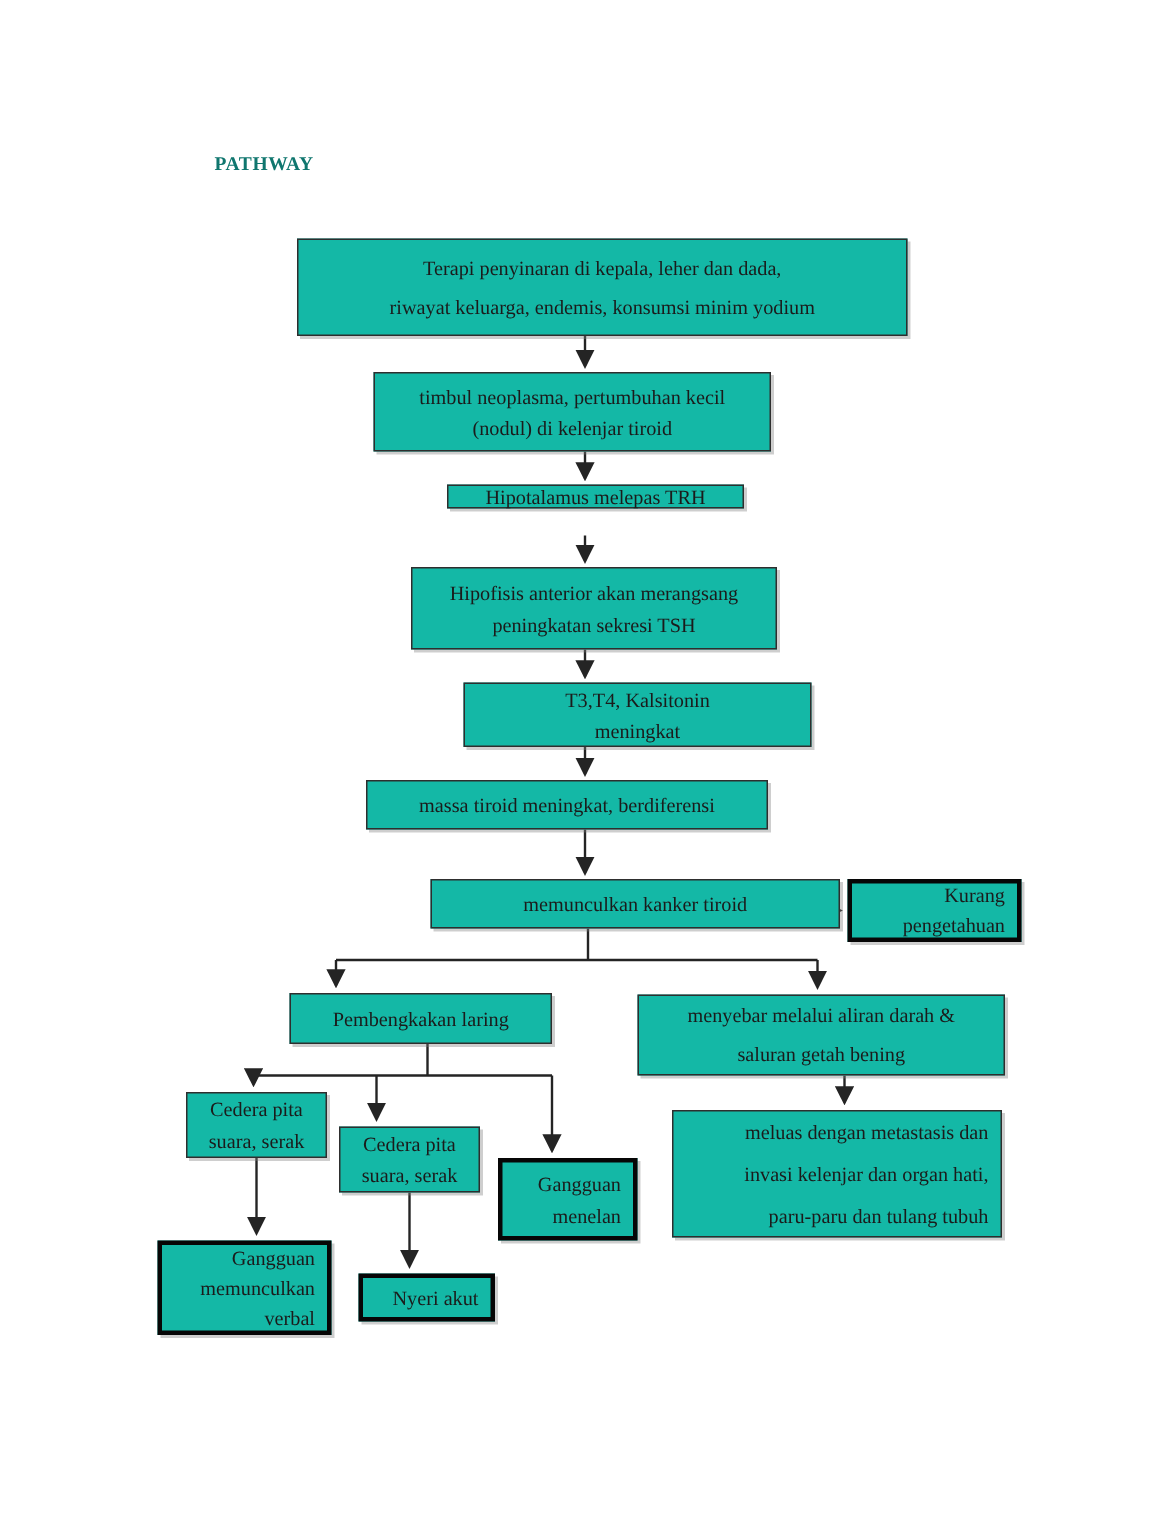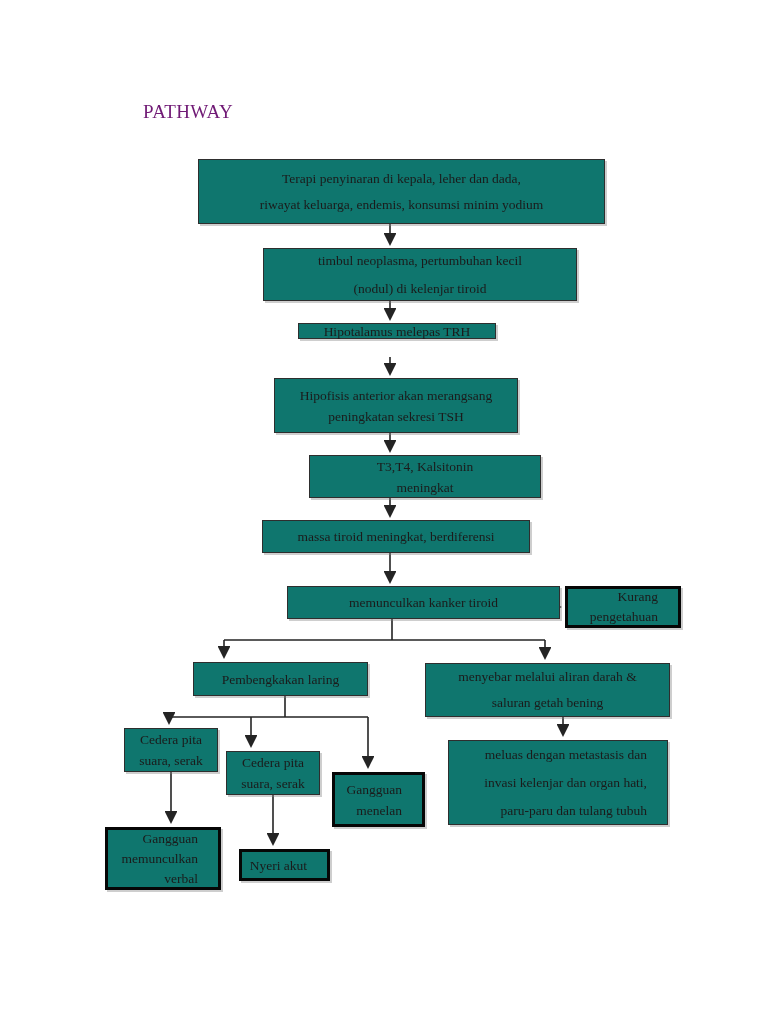--- a/index.html
+++ b/index.html
@@ -9,39 +9,39 @@
     height: 1024px;
     background: #ffffff;
     font-family: "Liberation Serif", "DejaVu Serif", serif;
     color: #1b1b1b;
     overflow: hidden;
   }
   #doc-title {
     position: absolute;
     left: 143px;
     top: 101px;
-    font-size: 19px;
-    font-weight: normal;
+    font-size: 13px;
+    font-weight: bold;
     letter-spacing: 0.4px;
-    color: #701a75;
+    color: #0f766e;
   }
   .node {
     position: absolute;
     box-sizing: border-box;
     display: flex;
     flex-direction: column;
     align-items: center;
     justify-content: center;
     text-align: center;
-    background: #0f766e;
+    background: #14b8a6;
     border: 1.5px solid #2e2e2e;
     box-shadow: 2px 2px 0 rgba(125,125,125,0.38);
     font-size: 13.5px;
     line-height: 21px;
-    padding: 1px 20px;
+    padding: 1px 8px;
     white-space: nowrap;
   }
   .node span { display: block; }
   .thick { border: 3.5px solid #060606; align-items: flex-end; }
   .lh26 { line-height: 26px; }
   .lh28 { line-height: 28px; }
   .lh20 { line-height: 20px; }
   #connector-layer {
     position: absolute;
     left: 0; top: 0;
@@ -84,40 +84,40 @@
     <path d="M171,772 L171,822" marker-end="url(#arr)"></path>
     <path d="M273,795 L273,844" marker-end="url(#arr)"></path>
     <path d="M563,717 L563,735" marker-end="url(#arr)"></path>
   </svg>
 
   <div class="node lh26" style="left:198px; top:159px; width:407px; height:65px;">
     <span>Terapi penyinaran di kepala, leher dan dada,</span>
     <span>riwayat keluarga, endemis, konsumsi minim yodium</span>
   </div>
 
-  <div class="node" style="left:263px; top:248px; width:314px; height:53px;justify-content:space-between;">
+  <div class="node" style="left:249px; top:248px; width:265px; height:53px;">
     <span>timbul neoplasma, pertumbuhan kecil</span>
     <span>(nodul) di kelenjar tiroid</span>
   </div>
 
   <div class="node" style="left:298px; top:323px; width:198px; height:16px;">
     <span>Hipotalamus melepas TRH</span>
   </div>
 
   <div class="node" style="left:274px; top:378px; width:244px; height:55px;">
     <span>Hipofisis anterior akan merangsang</span>
     <span>peningkatan sekresi TSH</span>
   </div>
 
   <div class="node" style="left:309px; top:455px; width:232px; height:43px;">
     <span>T3,T4, Kalsitonin</span>
     <span>meningkat</span>
   </div>
 
-  <div class="node" style="left:262px; top:520px; width:268px; height:33px;">
+  <div class="node" style="left:244px; top:520px; width:268px; height:33px;">
     <span>massa tiroid meningkat, berdiferensi</span>
   </div>
 
   <div class="node" style="left:287px; top:586px; width:273px; height:33px;">
     <span>memunculkan kanker tiroid</span>
   </div>
 
   <div class="node thick lh20" style="left:565px; top:586px; width:116px; height:42px;">
     <span>Kurang</span>
     <span>pengetahuan</span>

